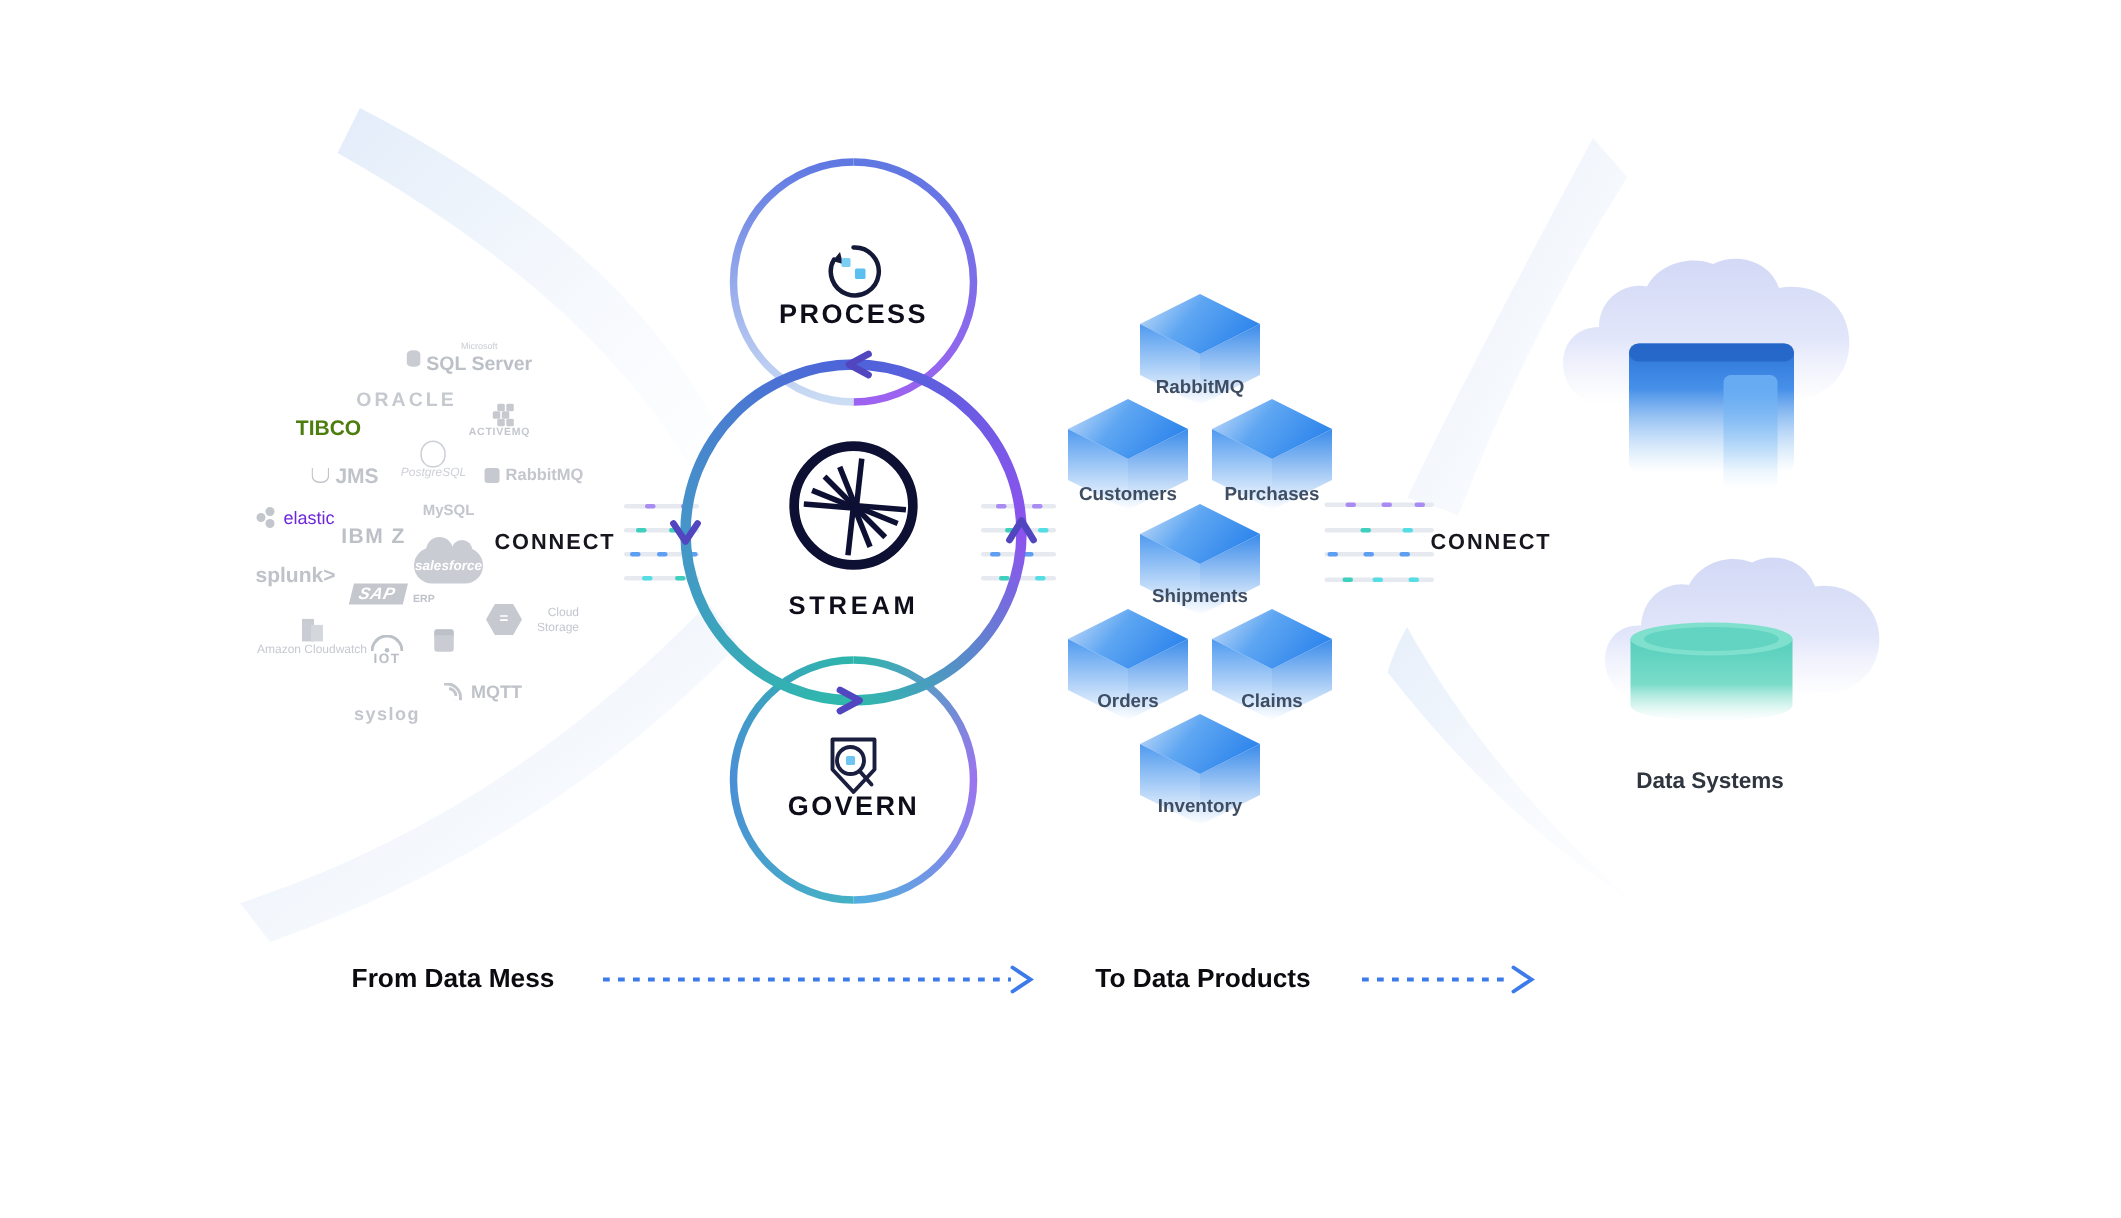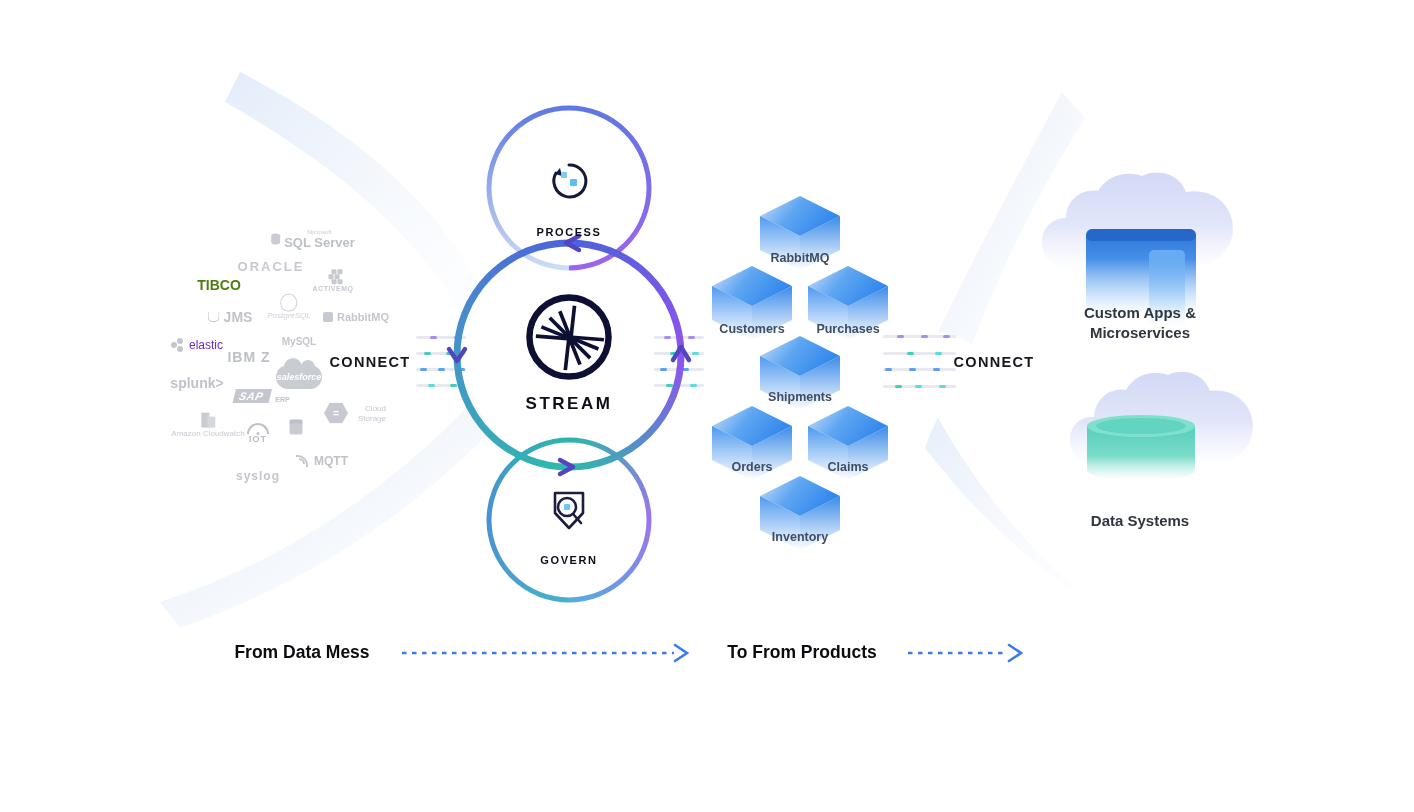--- a/index.html
+++ b/index.html
@@ -61,21 +61,21 @@
   .connect{position:absolute;transform:translate(-50%,-50%);font-size:14.5px;font-weight:800;
            letter-spacing:1.3px;color:#16161e;}
   
   .flow{position:absolute;}
   .fline{position:absolute;height:2.5px;border-radius:2px;background:#e7e9f1;}
   .fdot{position:absolute;top:0;width:7px;height:2.5px;border-radius:2px;}
   .d-purple{background:#a88cf3;} .d-teal{background:#3fd0bd;} .d-blue{background:#5e9ff2;} .d-cyan{background:#55dde4;}
   
   .ring-label{position:absolute;transform:translate(-50%,-50%);font-weight:800;color:#0e0e1a;}
   .stream-label{font-size:17px;letter-spacing:2.5px;}
-  .small-ring-label{font-size:11px;letter-spacing:1.6px;margin-top:22px;}
+  .small-ring-label{font-size:18px;letter-spacing:1.6px;}
   
   .cube{position:absolute;width:80px;height:74px;}
   .cube-label{position:absolute;transform:translate(-50%,-50%);font-size:12.5px;font-weight:700;color:#3f4d63;white-space:nowrap;}
   
   .dest-label{position:absolute;transform:translate(-50%,-50%);font-size:15px;font-weight:700;color:#30363f;
               text-align:center;line-height:1.3;}
   .w160{width:160px;} 
   
   .foot-label{position:absolute;transform:translate(-50%,-50%);font-size:17.5px;font-weight:700;color:#0b0b10;
               text-align:center;line-height:1.35;white-space:nowrap;}
@@ -432,36 +432,35 @@
   </div>
 
   <svg class="abs" style="left:1040px;top:168px" width="210" height="120" viewBox="0 0 210 120">
     <path d="M 30,102 C 12,102 2,88 2,74 C 2,60 12,50 26,50 C 26,32 42,20 58,23 C 66,8 86,2 102,8 C 118,0 140,6 146,24 C 168,20 188,32 192,52 C 196,72 186,92 164,97 L 40,102 Z" fill="url(#cloudGrad)"></path>
   </svg>
   <svg class="abs" style="left:1085px;top:228px" width="112" height="100" viewBox="0 0 112 100">
     <rect x="1" y="1" width="110" height="86" rx="7" fill="url(#appBody)"></rect>
     <rect x="1" y="1" width="110" height="12" rx="6" fill="#2465c6" opacity="0.85"></rect>
     <rect x="64" y="22" width="36" height="76" rx="5" fill="url(#appInner)"></rect>
   </svg>
-  <div class="dest-label w160" style="left:1140px;top:322px">Custom Apps &amp; Microservices</div>
 
   <svg class="abs" style="left:1068px;top:368px" width="190" height="115" viewBox="0 0 190 115">
     <path d="M 28,98 C 12,98 2,86 2,72 C 2,58 12,48 26,49 C 27,31 42,19 58,22 C 66,7 84,1 100,7 C 116,-1 136,6 142,23 C 162,20 180,32 184,50 C 188,69 178,88 158,93 L 38,98 Z" fill="url(#cloudGrad)"></path>
   </svg>
   <svg class="abs" style="left:1082px;top:412px" width="118" height="82" viewBox="0 0 118 82">
     <path d="M 5,14 L 5,58 C 5,72 113,72 113,58 L 113,14 Z" fill="url(#cylBody)"></path>
     <ellipse cx="59" cy="14" rx="54" ry="11" fill="#7fe0cd"></ellipse>
     <ellipse cx="59" cy="14" rx="45" ry="8" fill="#63d4c1"></ellipse>
   </svg>
   <div class="dest-label" style="left:1140px;top:521px">Data Systems</div>
 
   <div class="foot-label" style="left:302px;top:653px">From Data Mess</div>
   <svg class="abs" style="left:398px;top:641px" width="296" height="24">
     <path d="M 4,12 H 276" stroke="#3d7bea" stroke-width="2.6" stroke-dasharray="4.5 5.5" fill="none"></path>
     <path d="M 277,4 L 289,12 L 277,20" stroke="#3d7bea" stroke-width="2.6" fill="none" stroke-linecap="round"></path>
   </svg>
-  <div class="foot-label" style="left:802px;top:653px">To From Products</div>
+  <div class="foot-label" style="left:802px;top:653px">To Data Products</div>
   <svg class="abs" style="left:904px;top:641px" width="126" height="24">
     <path d="M 4,12 H 104" stroke="#3d7bea" stroke-width="2.6" stroke-dasharray="4.5 5.5" fill="none"></path>
     <path d="M 105,4 L 117,12 L 105,20" stroke="#3d7bea" stroke-width="2.6" fill="none" stroke-linecap="round"></path>
   </svg>
 
 </div>
 
 </body></html>

